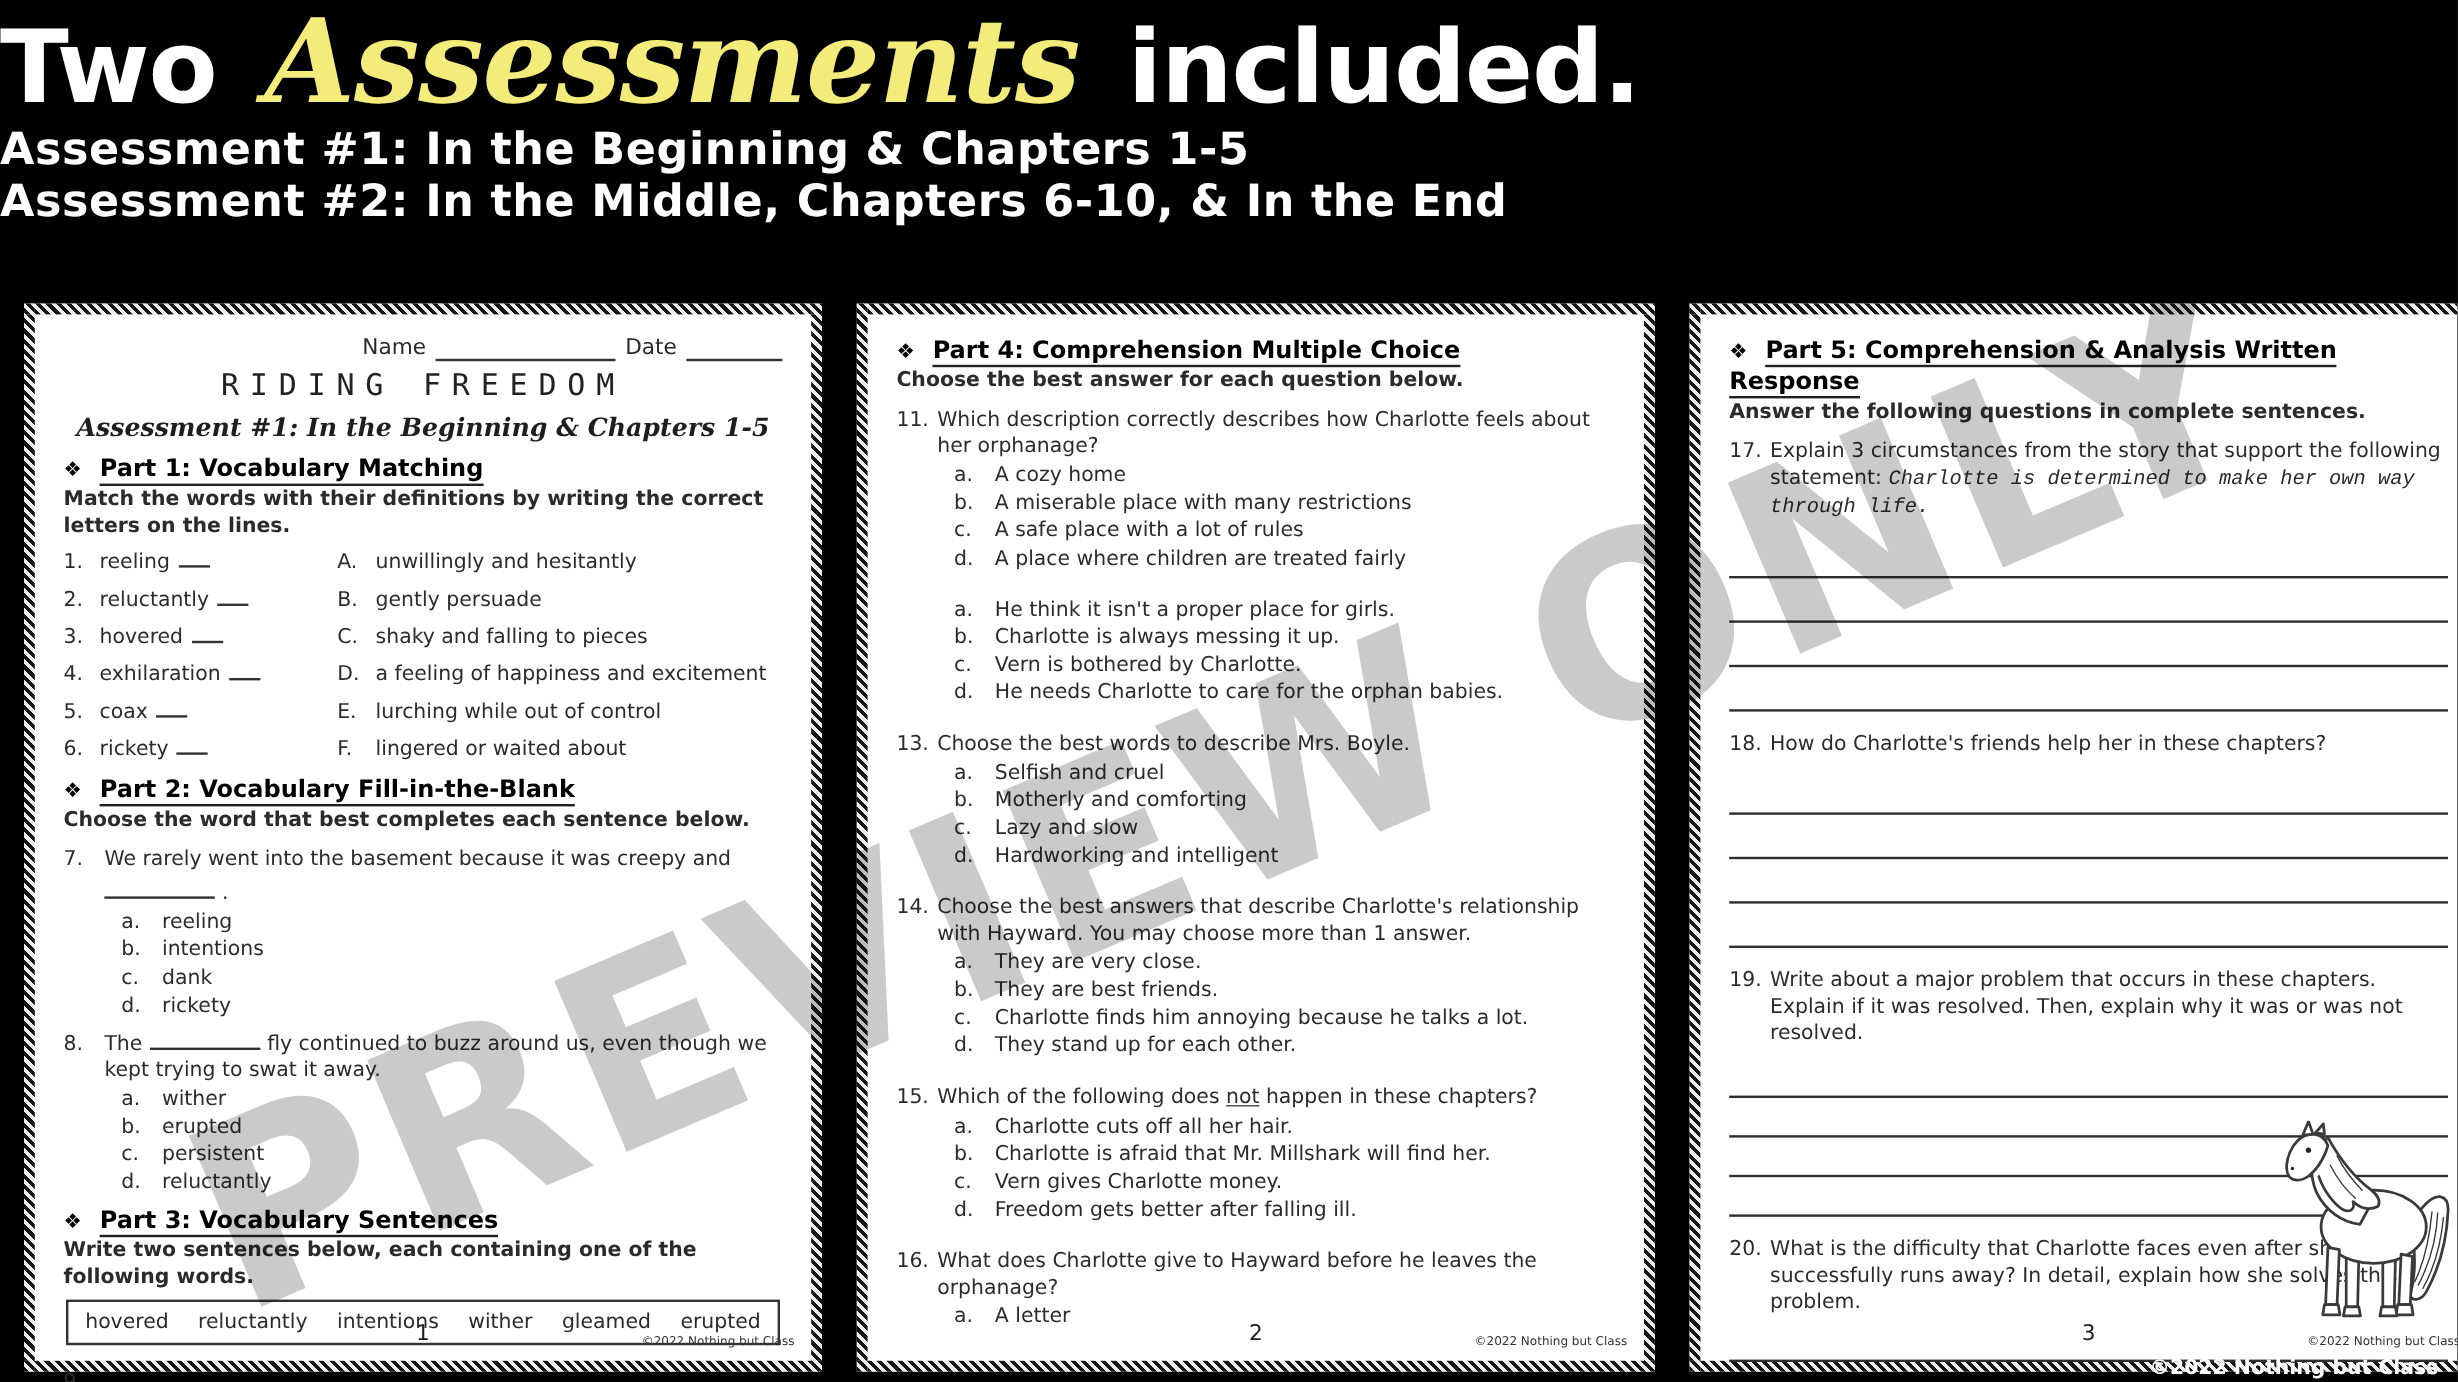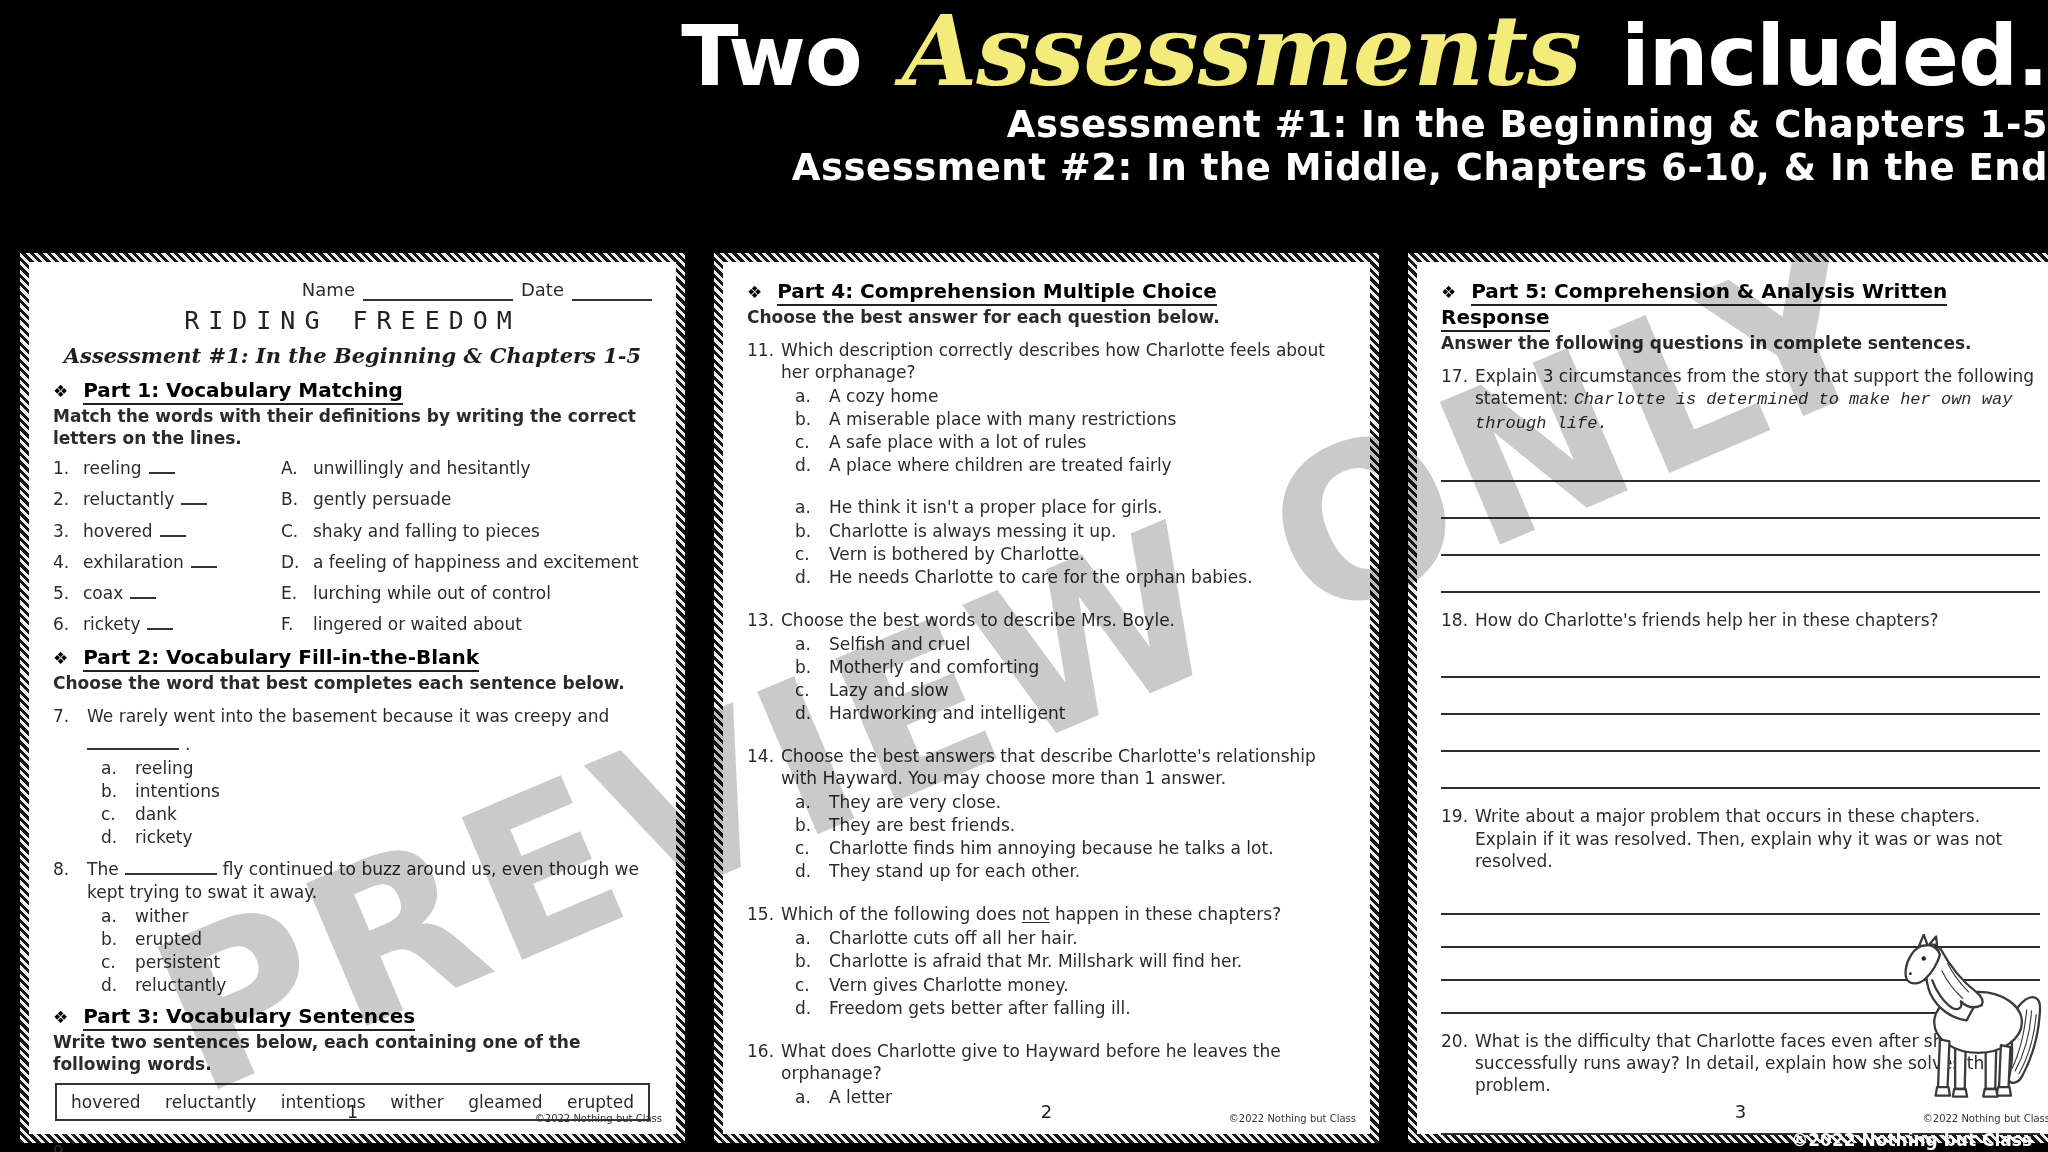--- a/index.html
+++ b/index.html
@@ -1,21 +1,21 @@
 <!DOCTYPE html>
 <html><head>
 <meta charset="utf-8">
 <style>
   * { margin:0; padding:0; box-sizing:border-box; }
   html,body { background:#000; }
   .canvas { position:relative; width:2048px; height:1152px; background:#000; overflow:hidden;
             font-family:"DejaVu Sans", sans-serif; }
 
   
-  .header { position:absolute; top:0; left:0; width:100%; text-align:right; color:#fff; }
+  .header { position:absolute; top:0; left:0; width:100%; text-align:left; color:#fff; }
   .h-title { font-size:84px; font-weight:bold; line-height:1.06; letter-spacing:-1px; white-space:nowrap; }
   .h-word { color:#ffffff; }
   .h-script { font-family:"DejaVu Serif", serif; font-style:italic; font-weight:bold;
               font-size:97px; color:#f3ec7a; margin:0 12px; }
   .h-sub { font-size:37px; font-weight:bold; line-height:1.18; letter-spacing:0.5px; }
 
   
   .pages { position:absolute; top:253px; left:20px; display:flex; gap:29px; }
   .page { width:665px; height:890px; background:#fff; color:#2b2b2b; position:relative;
           padding:16px 24px 34px 24px;

